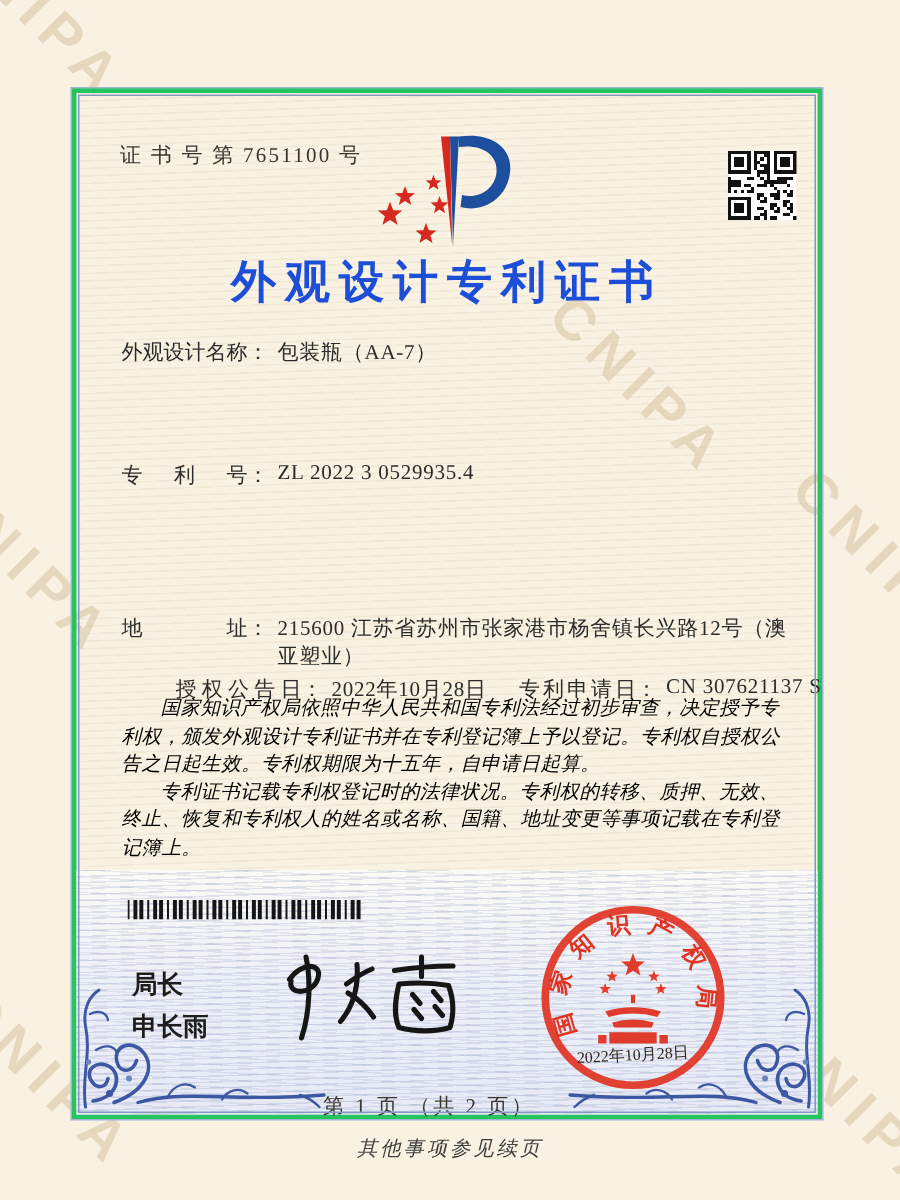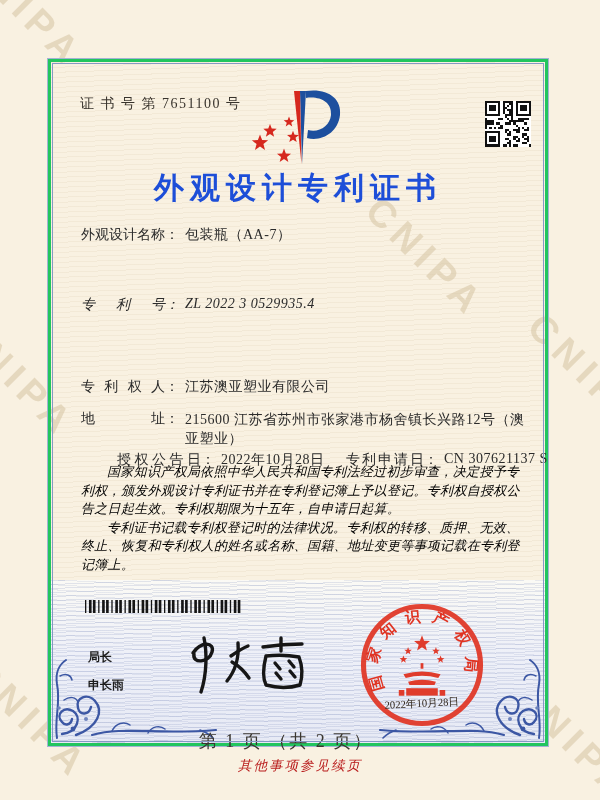--- a/index.html
+++ b/index.html
@@ -66,34 +66,34 @@
   .paras {
     position:absolute; left:30px; top:401px; width:447px;
     font-size:13px; line-height:18.5px; font-style:italic;
     color:#000000; letter-spacing:.3px;
   }
   .paras p { text-indent:2em; }
   .barcode { position:absolute; left:34px; top:538px; width:158px; height:13px; }
   .director {
     position:absolute; left:37px; top:581px;
     font-family:"Liberation Sans","DejaVu Sans",sans-serif;
-    font-size:12px; font-weight:600; line-height:28px; color:#1d1d1d; z-index:3;
+    font-size:17px; font-weight:600; line-height:28px; color:#1d1d1d; z-index:3;
   }
   .signature { position:absolute; left:130px; top:572px; width:136px; height:62px; z-index:3; }
   .seal { position:absolute; left:306px; top:538px; width:130px; height:130px; z-index:3; }
   .page-no {
     position:absolute; left:0; right:24px; top:667px; text-align:center;
-    font-size:18px; letter-spacing:2px; color:#3a362f; z-index:3;
+    font-size:14px; letter-spacing:2px; color:#3a362f; z-index:3;
   }
   .flourish { position:absolute; bottom:1px; width:172px; height:100px; z-index:2; }
   .flourish.left { left:-1px; }
   .flourish.right { right:-1px; transform:scaleX(-1); }
   .cont-note {
     position:absolute; left:0; right:0; top:757px; text-align:center;
-    font-size:13.5px; font-style:italic; letter-spacing:2px; color:#b91c1c; z-index:1;
+    font-size:13.5px; font-style:italic; letter-spacing:2px; color:#404040; z-index:1;
   }
 </style>
 </head>
 <body>
 
 <div class="wm" style="left:-52px; top:-14px;">CNIPA</div>
 <div class="wm" style="left:350px; top:236px;">CNIPA</div>
 <div class="wm" style="left:-60px; top:356px;">CNIPA</div>
 <div class="wm" style="left:512px; top:352px;">CNIPA</div>
 <div class="wm" style="left:-46px; top:698px;">CNIPA</div>
@@ -239,25 +239,22 @@
       <rect x="13" y="20" width="1" height="1" fill="#111"></rect>
       <rect x="14" y="20" width="1" height="1" fill="#111"></rect>
       <rect x="20" y="20" width="1" height="1" fill="#111"></rect>
     </svg>
 
   <div class="title">外观设计专利证书</div>
 
   <div class="field" style="top:164px;">
     <span class="lbl">外观设计名称</span><span class="colon">：</span><span class="val">包装瓶（AA-7）</span>
   </div>
-  <div class="field" style="top:234px;font-style:italic;">
+  <div class="field" style="top:246px;">
     <span class="lbl">专利号</span><span class="colon">：</span><span class="val">ZL 2022 3 0529935.4</span>
-  </div>
-  <div class="field" style="top:316px;">
-    <span class="lbl">专利权人</span><span class="colon">：</span><span class="val">江苏澳亚塑业有限公司</span>
   </div>
   <div class="field" style="top:348px;">
     <span class="lbl">地址</span><span class="colon">：</span><span class="val wrap">215600 江苏省苏州市张家港市杨舍镇长兴路12号（澳亚塑业）</span>
   </div>
   <div class="field" style="top:389px;margin-left:36px;">
     <span class="lbl">授权公告日</span><span class="colon">：</span><span class="val">2022年10月28日</span>
     <span class="pair2">
       <span class="lbl narrow">专利申请日</span><span class="colon">：</span><span class="val">CN 307621137 S</span>
     </span>
   </div>

